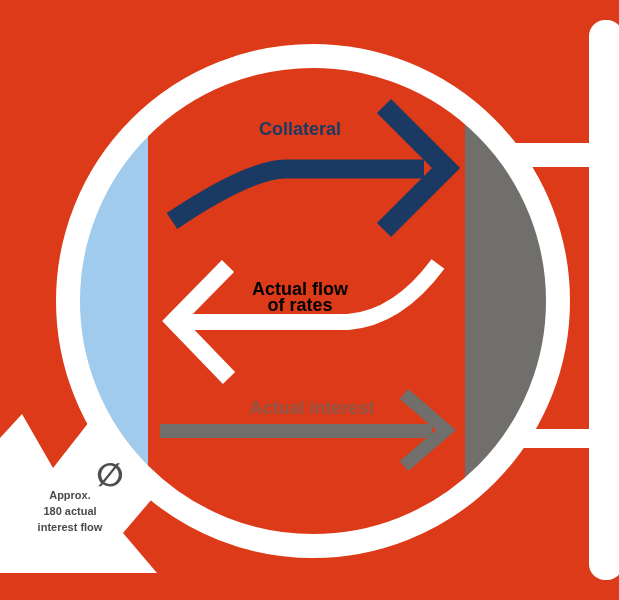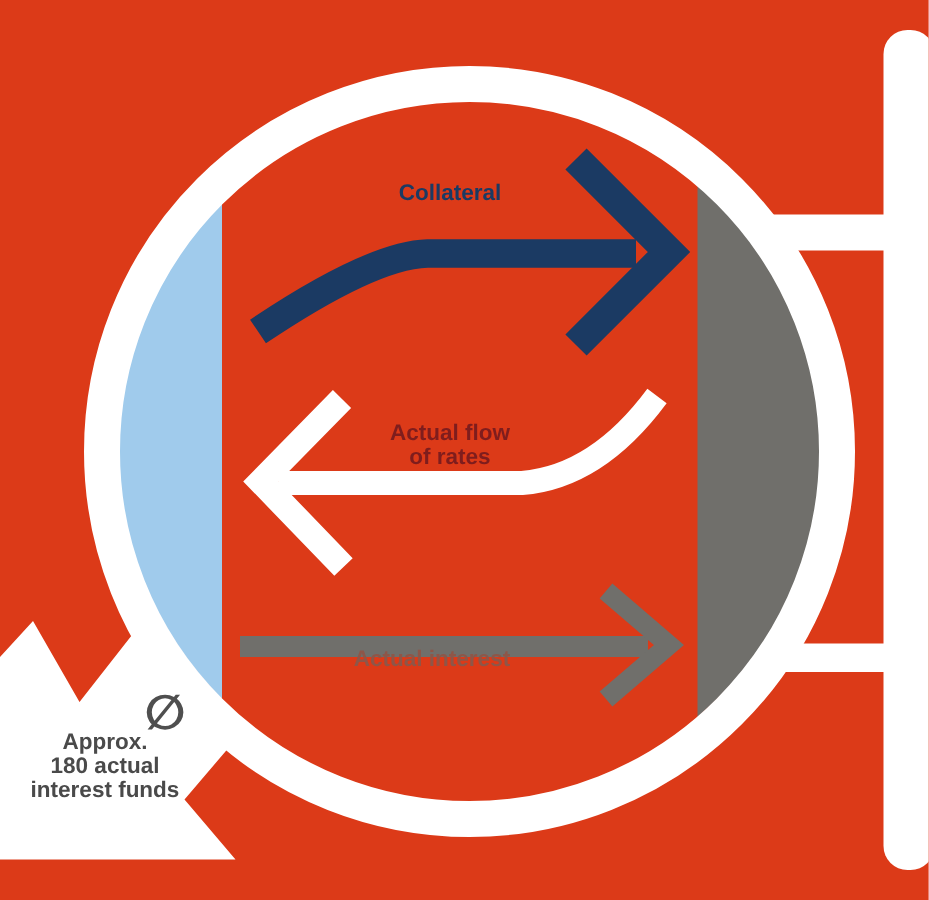--- a/index.html
+++ b/index.html
@@ -20,26 +20,26 @@
     left: 0;
     top: 0;
   }
   .label {
     position: absolute;
     transform: translateX(-50%);
     text-align: center;
     font-weight: bold;
     white-space: nowrap;
     line-height: 16px;
-    font-size: 15px;
+    font-size: 18px;
   }
   .label-collateral { color: #1B3A63; }
-  .label-funds      { color: #7f1d1d; }
+  .label-funds      { color: #000000; }
   .label-interest   { color: #8E5648; }
-  .label-rates      { color: #4A4A4A; font-size: 15px; }
+  .label-rates      { color: #4A4A4A; font-size: 11px; }
   .avg-symbol {
     position: absolute;
     transform: translate(-50%, -55%);
     color: #4F4F4F;
     font-size: 32px;
     font-weight: 600;
     font-family: "DejaVu Sans", sans-serif;
   }
 </style>
 </head>
@@ -76,23 +76,23 @@
 
   <div class="label label-collateral" style="left:300px; top:121px;">
     <div>Collateral</div>
   </div>
 
   <div class="label label-funds" style="left:300px; top:281px;">
     <div>Actual flow</div>
     <div>of rates</div>
   </div>
 
-  <div class="label label-interest" style="left:288px; top:400px;margin-top:32px;">Actual interest</div>
+  <div class="label label-interest" style="left:312px; top:400px;">Actual interest</div>
 
   <div class="avg-symbol" style="left:110px; top:477px;">∅</div>
 
   <div class="label label-rates" style="left:70px; top:487px;">
     <div>Approx.</div>
     <div>180 actual</div>
-    <div>interest funds</div>
+    <div>interest flow</div>
   </div>
 
 </div>
 
 </body></html>

